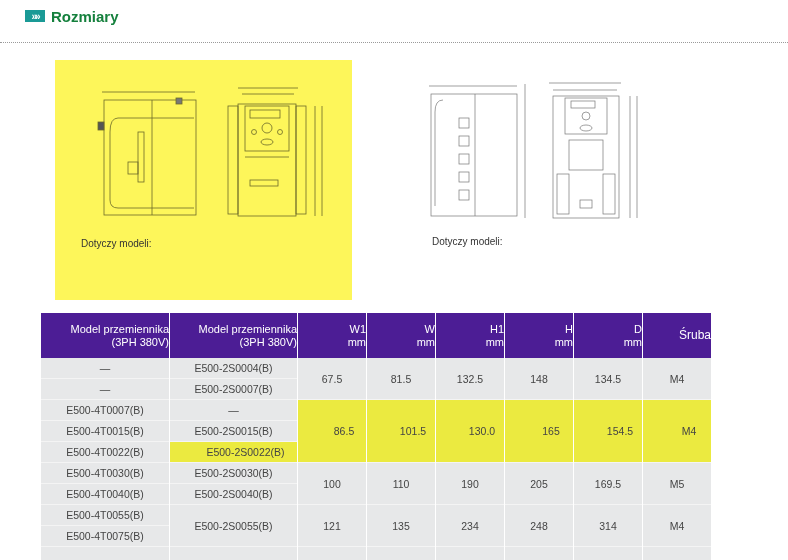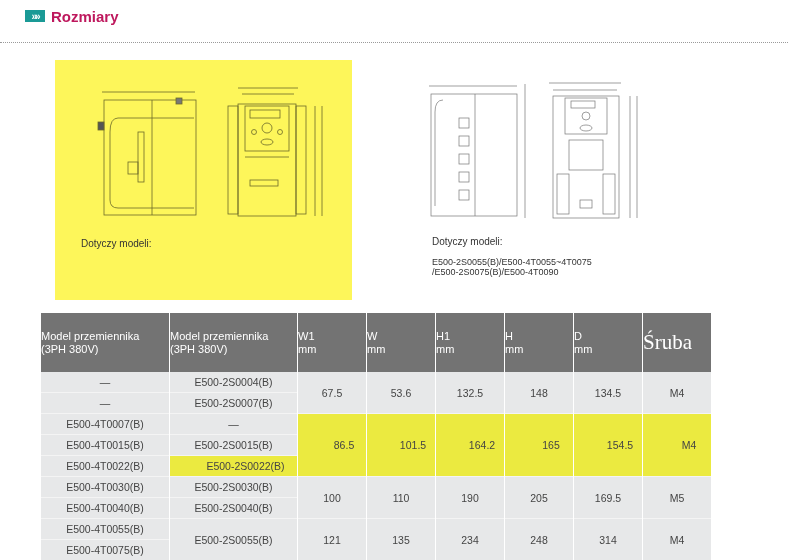--- a/index.html
+++ b/index.html
@@ -1,31 +1,31 @@
 <!DOCTYPE html>
 <html><head>
   <meta charset="utf-8">
   <style>
     * { box-sizing: border-box; margin: 0; padding: 0; }
     body { width: 788px; height: 560px; background: #ffffff; font-family: "Liberation Sans", sans-serif; position: relative; overflow: hidden; }
     .header { position: absolute; left: 25px; top: 6px; height: 20px; display: flex; align-items: center; }
     .header-icon { width: 20px; height: 12px; background: #1a9a96; display: flex; align-items: center; justify-content: center; color: #fff; font-size: 10px; font-weight: bold; letter-spacing: -2px; margin-right: 6px; }
-    .header-title { font-size: 15px; font-weight: bold; color: #be185d; text-align: center; }
+    .header-title { font-size: 15px; font-weight: bold; color: #15803d; text-align: center; }
     .divider { position: absolute; left: 0; top: 42px; width: 788px; border-top: 1px dotted #9a9a9a; }
 
     .diagram { position: absolute; }
     .diag1 { left: 55px; top: 60px; width: 297px; height: 240px; background: #fdf65a; }
     .diag2 { left: 420px; top: 60px; width: 250px; height: 240px; background: #ffffff; }
     .drawing { position: absolute; }
     .applies { position: absolute; font-size: 10px; color: #333; }
     .models { position: absolute; font-size: 9px; color: #333; line-height: 10px; white-space: pre; }
 
     table.spec { position: absolute; left: 40px; top: 313px; border-collapse: separate; border-spacing: 1px 0; font-size: 10.5px; color: #444; }
-    table.spec th { background: #737373; color: #fff; font-weight: normal; height: 59px; text-align: left; line-height: 13px; font-size: 11px; }
-    table.spec th.sruba { font-family: Liberation Serif, serif; font-size: 21px; }
+    table.spec th { background: #4c1d95; color: #fff; font-weight: normal; height: 45px; text-align: right; line-height: 13px; font-size: 11px; }
+    table.spec th.sruba { font-family: Liberation Sans, sans-serif; font-size: 12px; }
     table.spec td { background: #e7e8e9; text-align: center; height: 21px; border-bottom: 1px solid #f4f4f4; }
     table.spec td.yellow { background: #ebea40; padding-left: 24px; }
     .col-m1 { width: 128px; }
     .col-m2 { width: 127px; }
     .col-n { width: 68px; }
   </style>
 </head>
 <body>
 
 <div class="header">
@@ -88,58 +88,56 @@
       <ellipse cx="161" cy="50" rx="6" ry="3"></ellipse>
       <rect x="144" y="62" width="34" height="30"></rect>
       <rect x="132" y="96" width="12" height="40"></rect>
       <rect x="178" y="96" width="12" height="40"></rect>
       <rect x="155" y="122" width="12" height="8"></rect>
       <line x1="205" y1="18" x2="205" y2="140"></line>
       <line x1="212" y1="18" x2="212" y2="140"></line>
     </g>
   </svg>
   <div class="applies" style="left:12px;top:176px">Dotyczy modeli:</div>
-  <div class="models" style="left:12px;top:197px">E500-2S0055(B)/E500-4T0055~4T0075
-/E500-2S0075(B)/E500-4T0090</div>
 </div>
 
 <table class="spec">
   <thead>
     <tr>
       <th class="col-m1"><span>Model przemiennika</span><br><span>(3PH 380V)</span></th>
       <th class="col-m2"><span>Model przemiennika</span><br><span>(3PH 380V)</span></th>
       <th class="col-n"><span>W1</span><br><span>mm</span></th>
       <th class="col-n"><span>W</span><br><span>mm</span></th>
       <th class="col-n"><span>H1</span><br><span>mm</span></th>
       <th class="col-n"><span>H</span><br><span>mm</span></th>
       <th class="col-n"><span>D</span><br><span>mm</span></th>
       <th class="col-n sruba">Śruba</th>
     </tr>
   </thead>
   <tbody>
     <tr>
       <td>—</td>
       <td>E500-2S0004(B)</td>
       <td rowspan="2">67.5</td>
-      <td rowspan="2">53.6</td>
+      <td rowspan="2">81.5</td>
       <td rowspan="2">132.5</td>
       <td rowspan="2">148</td>
       <td rowspan="2">134.5</td>
       <td rowspan="2">M4</td>
     </tr>
     <tr>
       <td>—</td>
       <td>E500-2S0007(B)</td>
     </tr>
     <tr>
       <td>E500-4T0007(B)</td>
       <td>—</td>
       <td rowspan="3" class="yellow">86.5</td>
       <td rowspan="3" class="yellow">101.5</td>
-      <td rowspan="3" class="yellow">164.2</td>
+      <td rowspan="3" class="yellow">130.0</td>
       <td rowspan="3" class="yellow">165</td>
       <td rowspan="3" class="yellow">154.5</td>
       <td rowspan="3" class="yellow">M4</td>
     </tr>
     <tr>
       <td>E500-4T0015(B)</td>
       <td>E500-2S0015(B)</td>
     </tr>
     <tr>
       <td>E500-4T0022(B)</td>

